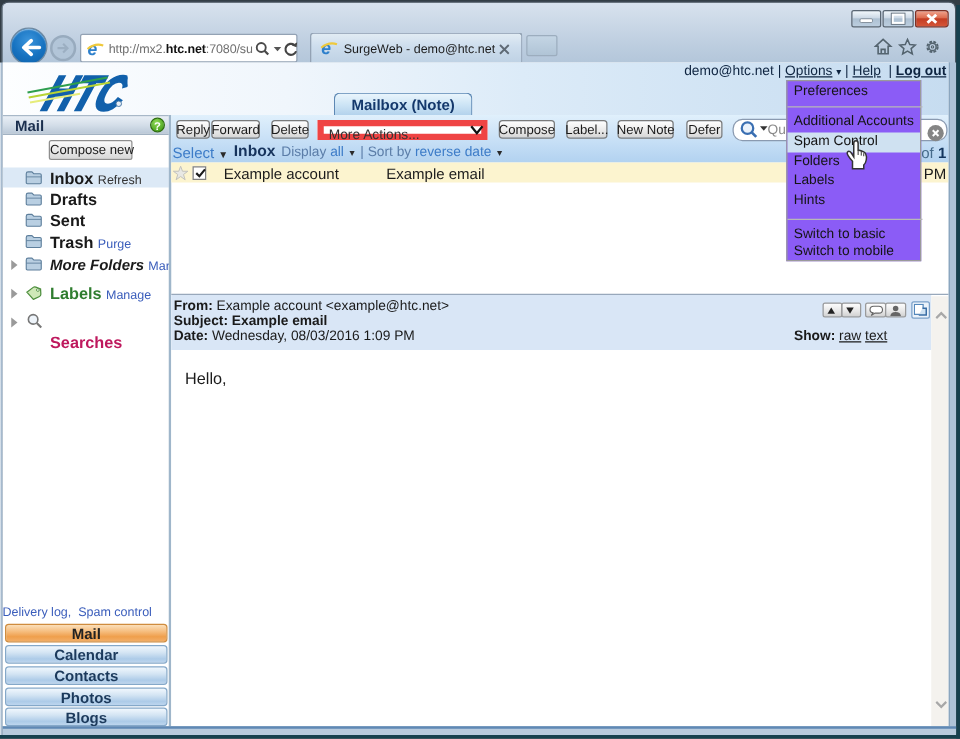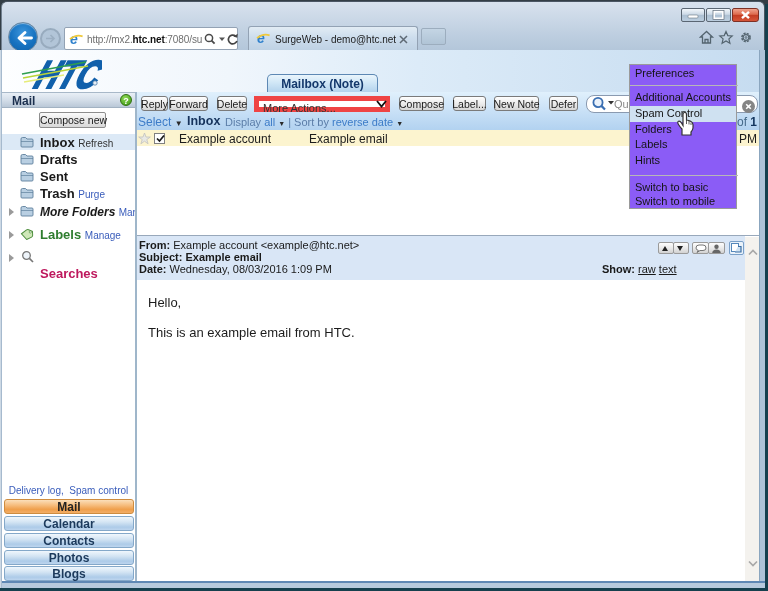--- a/index.html
+++ b/index.html
@@ -116,20 +116,21 @@
    <g transform="translate(11,34) skewX(-28)">
      <text x="0" y="0" font-family="Liberation Sans" font-weight="bold" font-size="39" fill="#1160ab" stroke="#1160ab" stroke-width="2" textLength="63" lengthAdjust="spacingAndGlyphs">HTC</text>
    </g>
    <g stroke-width="1.7" fill="none">
      <path d="M2 20 L66 8" stroke="#2e9e4f"></path>
      <path d="M3 24 L68 12" stroke="#b8d435"></path>
      <path d="M4 28 L44 21" stroke="#e6ec7a"></path>
    </g>
    <circle cx="75" cy="29" r="2.2" fill="#e8eef4" stroke="#4a7aa8" stroke-width="0.8"></circle>
  </svg>
+ <div class="abs" style="right:2px;top:1px;font-size:11px;color:#0e2440;white-space:nowrap">demo@htc.net&nbsp;|&nbsp;<span style="text-decoration:underline">Options</span>&nbsp;<span style="font-size:8px">▾</span>&nbsp;|&nbsp;<span style="text-decoration:underline">Help</span>&nbsp;&nbsp;|&nbsp;<b style="text-decoration:underline">Log out</b></div>
  <div class="abs" style="left:265px;top:24px;width:111px;height:19px;background:linear-gradient(180deg,#eaf5fc 0%,#cfe6f6 45%,#b0d0eb 100%);border:1px solid #5d88b4;border-bottom:none;border-radius:5px 5px 0 0;font-size:12px;font-weight:bold;color:#14386b;text-align:center;line-height:19px">Mailbox (Note)</div>
 
  <div class="abs" style="left:0;top:42px;width:133px;height:489px;background:#fff"></div>
  <div class="abs" style="left:0;top:42px;width:133px;height:16px;background:linear-gradient(180deg,#e9eff6 0%,#d4dee9 50%,#bac8d7 100%);border-top:1px solid #a8b8c8;border-bottom:1px solid #a2b2c2"></div>
  <div class="abs" style="left:10px;top:44px;font-size:12px;font-weight:bold;color:#1b2f4e">Mail</div>
  <div class="abs" style="left:118px;top:44px;width:12px;height:12px;border-radius:50%;background:radial-gradient(circle at 40% 30%,#8fd957 0%,#53aa24 70%,#3c8a14 100%);border:1px solid #2f6e10;color:#fff;font-size:9px;font-weight:bold;text-align:center;line-height:12px">?</div>
  <div class="abs" style="left:37px;top:62px;width:67px;height:16px;background:linear-gradient(180deg,#fbfbfb 0%,#e9e9e9 50%,#d8d8d8 100%);border:1px solid #8e8e8e;border-radius:2px;font-size:10.5px;color:#1a1a1a;text-align:center;line-height:14px;white-space:nowrap">Compose new</div>
  <div class="abs" style="left:0;top:84px;width:133px;height:16px;background:#dce9f6"></div>
  <div id="sideitems">
   <svg class="abs" style="left:18px;top:86px" width="14" height="12">
@@ -165,21 +166,21 @@
       </svg>
   <div class="srow" style="left:38px;top:177px;color:#2f7d2f">Labels&nbsp;<span class="slink">Manage</span></div>
   <div class="arr" style="left:7px;top:204px;border-width:4px 0 4px 5px;border-color:transparent transparent transparent #9a9a9a"></div>
   <svg class="abs" style="left:19px;top:200px" width="13" height="13">
         <circle cx="5.5" cy="5.5" r="3.8" fill="#eef4fa" stroke="#777" stroke-width="1.3"></circle>
         <path d="M8.4 8.4 L12 12" stroke="#777" stroke-width="1.7"></path>
       </svg>
   <div class="srow" style="left:38px;top:216px;color:#be185d">Searches</div>
  </div>
 
- <div class="abs" style="left:0;top:435px;width:133px;font-size:10px;color:#3a5dbb;text-align:center;white-space:nowrap">Delivery log,&nbsp; Spam control</div>
+ <div class="abs" style="left:0;top:435px;width:133px;font-size:10px;color:#3a5dbb;white-space:nowrap">Delivery log,&nbsp; Spam control</div>
  <div class="abs sbtn" style="top:449px;background:linear-gradient(180deg,#fbdfba 0%,#f6bd7e 40%,#ef9f4c 72%,#f2ae67 100%);border-color:#cf8c3e;color:#222">Mail</div>
  <div class="abs sbtn" style="top:466px">Calendar</div>
  <div class="abs sbtn" style="top:483px">Contacts</div>
  <div class="abs sbtn" style="top:500px">Photos</div>
  <div class="abs sbtn" style="top:516px">Blogs</div>
 
  <div class="abs" style="left:133px;top:42px;width:2px;height:489px;background:#9fb6ca"></div>
 
  <div class="abs" style="left:135px;top:42px;width:622px;height:38px;background:linear-gradient(180deg,#e0f0fc 0%,#cbe2f7 45%,#b2d2f0 100%)"></div>
  <div id="toolbar">
@@ -242,24 +243,23 @@
       </svg>
   <svg class="abs" style="left:709px;top:194px" width="11" height="9">
         <circle cx="5.5" cy="2.8" r="2.2" fill="#666"></circle>
         <path d="M1.2 9 Q1.5 5.5 5.5 5.5 Q9.5 5.5 9.8 9 Z" fill="#666"></path>
       </svg>
   <div class="abs" style="left:727px;top:191px;width:15px;height:14px;border:1px solid #7aa0c8;border-radius:2px;background:#eaf2fa"></div>
   <svg class="abs" style="left:729px;top:193px" width="11" height="10">
         <rect x="0.5" y="0.5" width="7" height="8" fill="#fff" stroke="#5588bb" stroke-width="1"></rect>
         <path d="M4 9 L10 9 L10 3.5 L7 3.5" fill="#cfe2f2" stroke="#3a6ea5" stroke-width="1.2"></path>
       </svg>
-  <div class="abs" style="left:600px;top:213px;width:141px;font-size:11px;color:#1a1a1a;text-align:left;white-space:nowrap"><b>Show:</b> <span style="text-decoration:underline">raw</span> <span style="text-decoration:underline">text</span></div>
+  <div class="abs" style="left:600px;top:213px;width:141px;font-size:11px;color:#1a1a1a;text-align:center;white-space:nowrap"><b>Show:</b> <span style="text-decoration:underline">raw</span> <span style="text-decoration:underline">text</span></div>
  </div>
  <div class="abs" style="left:146px;top:245px;font-size:13px;color:#1c1c1c">Hello,</div>
- <div class="abs" style="left:146px;top:275px;font-size:13px;color:#1c1c1c">This is an example email from HTC.</div>
 
  <div class="abs" style="left:743px;top:187px;width:14px;height:344px;background:#f4f2ee"></div>
  <svg class="abs" style="left:745px;top:198px" width="12" height="9">
       <path d="M2 6.5 L6 2.5 L10 6.5" fill="none" stroke="#a8a8a8" stroke-width="1.7"></path>
     </svg>
  <svg class="abs" style="left:745px;top:509px" width="12" height="9">
       <path d="M2 2.5 L6 6.5 L10 2.5" fill="none" stroke="#a8a8a8" stroke-width="1.7"></path>
     </svg>
 </div>
 <div id="dropdown" style="position:absolute;left:629px;top:64px;width:108px;height:145px;background:#8b5cf6;border:1px solid #9a9a9a;font-size:11px;color:#141414;z-index:50">

